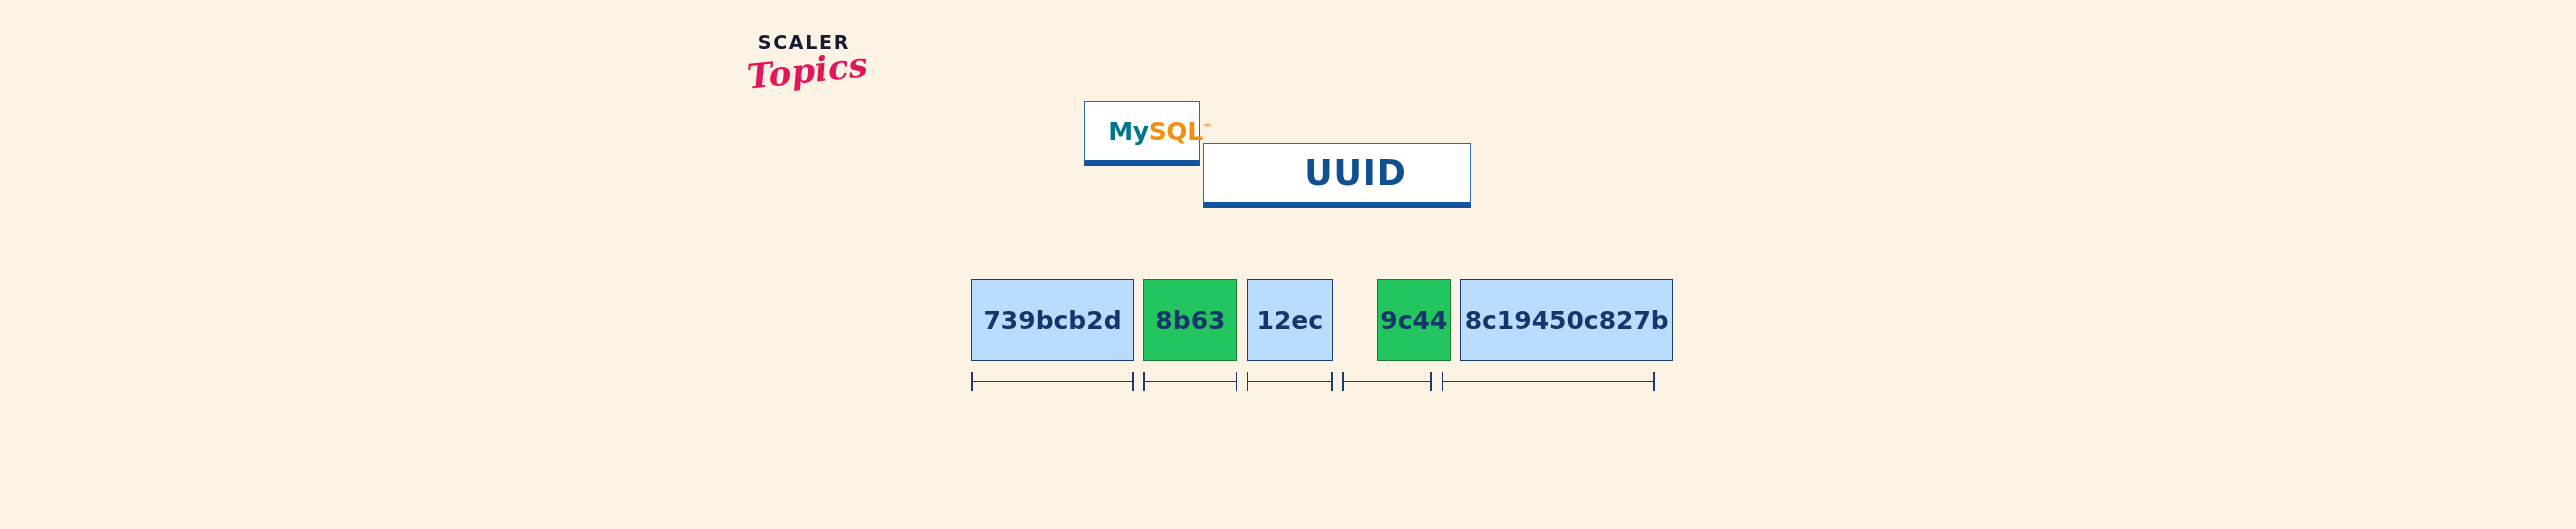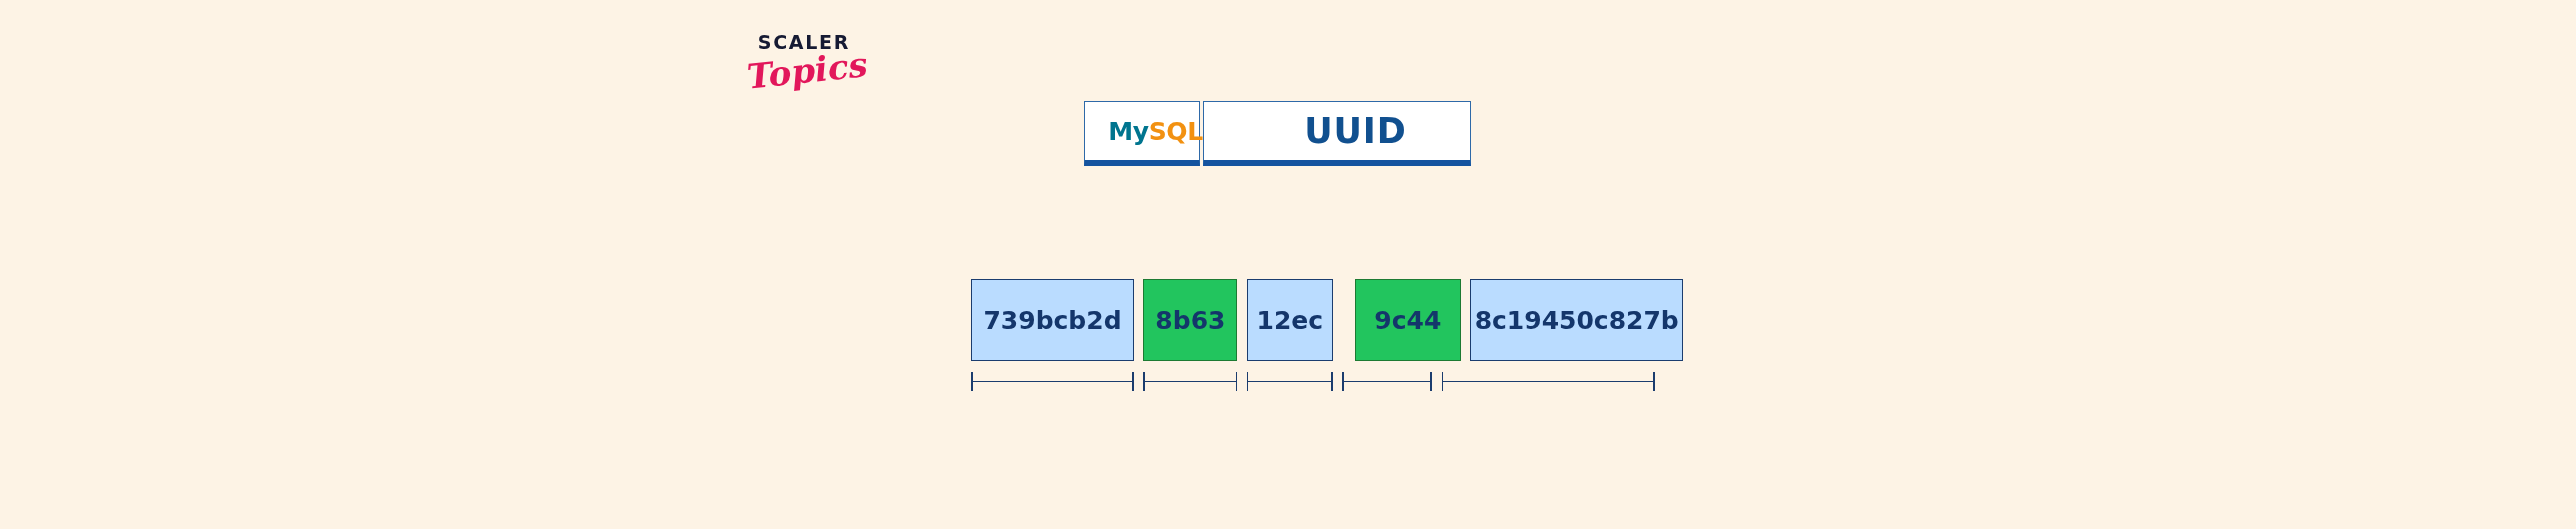--- a/index.html
+++ b/index.html
@@ -62,21 +62,21 @@
     border: 1.7px solid #2e69a8;
     border-bottom: 6px solid #14539f;
     box-sizing: border-box;
     display: flex;
     align-items: center;
     justify-content: center;
     height: 65px;
     padding-left: 36px;
   }
   .hdr-mysql { width: 116px; }
-  .hdr-uuid  { width: 268px; }
+  .hdr-uuid  { width: 268px; margin-top: 42px; }
 
   .mysql-logo {
     font-family: "DejaVu Sans", sans-serif;
     font-weight: bold;
     font-size: 25px;
     letter-spacing: -0.4px;
     white-space: nowrap;
     line-height: 1;
   }
   .mysql-my  { color: #00758f; }
@@ -173,22 +173,22 @@
   </div>
   <div class="hdr-box hdr-uuid">
     <span class="uuid-title">UUID</span>
   </div>
 </div>
 
 <div class="segments">
   <div class="seg-row">
     <div class="seg" style="width: 163px; margin-right: 9.4px;">739bcb2d</div>
     <div class="seg green" style="width: 94px; margin-right: 9.4px;">8b63</div>
-    <div class="seg" style="width: 86px; margin-right: 22px;">12ec</div>
-    <div class="seg green" style="width: 106px; margin-right: 9.4px;">9c44</div>
+    <div class="seg" style="width: 86px; margin-right: 13px;">12ec</div>
+    <div class="seg green" style="width: 74px; margin-right: 9.4px; margin-left: 31px;">9c44</div>
     <div class="seg" style="width: 213px;">8c19450c827b</div>
   </div>
   <div class="brackets">
     <div class="bracket" style="width: 163px; margin-right: 9.4px;">
       <span class="cap cap-l"></span>
       <span class="cap cap-r"></span>
     </div>
     <div class="bracket" style="width: 94px; margin-right: 9.4px;">
       <span class="cap cap-l"></span>
       <span class="cap cap-r"></span>

